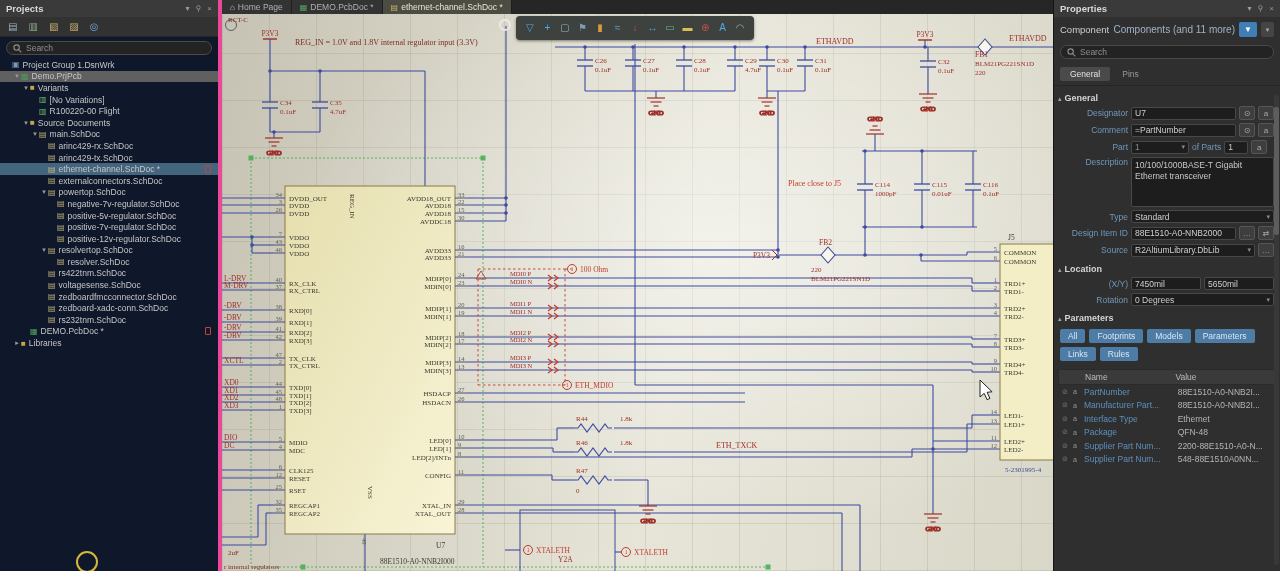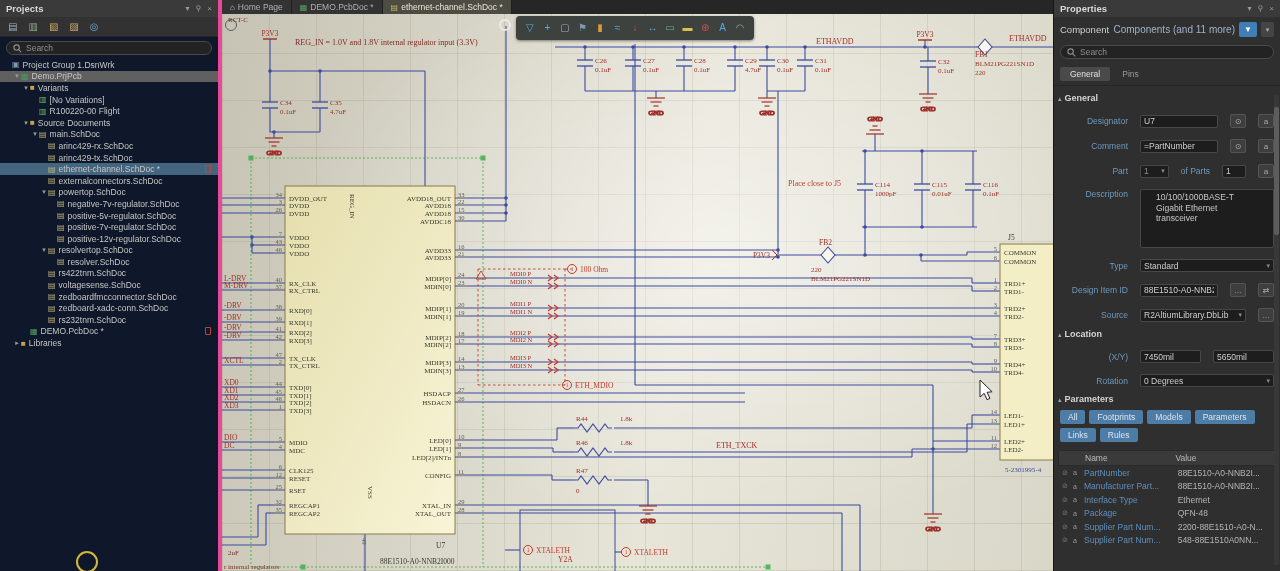--- a/index.html
+++ b/index.html
@@ -41,27 +41,27 @@
   .p-objrow{display:flex;align-items:center;gap:4px;padding:5px 6px 4px 6px}
   .p-obj{font-size:9.5px;color:#cfcfcf}
   .p-scope{margin-left:auto;font-size:10px;color:#9fb3c4}
   .fbtn{width:18px;height:15px;background:#3f7fb5;border-radius:2px;color:#fff;display:flex;align-items:center;justify-content:center;font-size:8px}
   .fbtn2{width:13px;height:15px;background:#454545;border-radius:2px;color:#aaa;display:flex;align-items:center;justify-content:center;font-size:7px}
   .p-tabs{display:flex;gap:2px;padding:4px 6px;border-bottom:1px solid #252525}
   .ptab{padding:2px 10px;border-radius:2px;color:#9a9a9a}
   .ptab.active{background:#4a4a4a;color:#e2e2e2}
   .sec-h{margin:7px 4px 2px 4px;font-size:9px;font-weight:bold;color:#d4d4d4}
   .sec-h .carr{color:#8fa7b8;font-size:7px;margin-right:3px}
-  .prow{display:flex;align-items:center;gap:12px;margin:11px 6px 3px 0}
+  .prow{display:flex;align-items:center;gap:3px;margin:3px 6px 3px 0}
   .prow label{width:74px;flex:none;text-align:right;color:#6f98bd}
   .pin,.psel{flex:1;min-width:0;height:13px;background:#1d1d1d;border:1px solid #484848;border-radius:2px;color:#cfcfcf;font-size:8.5px;padding:0 3px;font-family:"Liberation Sans","DejaVu Sans",sans-serif}
   .psel{display:flex;align-items:center;justify-content:space-between}
   .psel .dd{color:#8a8a8a;font-size:7px}
   .sbtn{width:16px;height:14px;flex:none;background:#3e3e3e;border:1px solid #555;border-radius:2px;color:#aaa;display:flex;align-items:center;justify-content:center;font-size:8px}
-  .p-desc{flex:1;height:59px;background:#1d1d1d;border:1px solid #484848;border-radius:2px;color:#c8c8c8;padding:2px 15px;line-height:1.25}
+  .p-desc{flex:1;height:50px;background:#1d1d1d;border:1px solid #484848;border-radius:2px;color:#c8c8c8;padding:2px 3px;line-height:1.25}
   .p-filters{display:flex;flex-wrap:wrap;gap:4px;padding:4px 6px}
   .fpill{background:#4d7ca6;color:#d8e6f2;padding:2px 8px;border-radius:2px}
   .p-table{margin:4px 4px 0 4px}
   .p-thead{display:grid;grid-template-columns:22px 1fr 1.1fr;background:#3a3a3a;color:#bbb;padding:2px 0 2px 4px;border:1px solid #2a2a2a}
   .fp-row{display:grid;grid-template-columns:22px 1fr 1.1fr;align-items:center;padding:2px 0 2px 4px;color:#c4c4c4}
   .fp-val{display:flex;gap:4px;align-items:center}
   .showlink{color:#5aa0dc;text-decoration:underline}
   .nomodels{text-align:center;color:#c4c4c4;padding:6px 0 7px 0}
   .par-row{display:grid;grid-template-columns:11px 11px 1fr 1.05fr;align-items:center;height:13.5px;padding-left:4px;white-space:nowrap}
   .par-row .po{color:#777;font-size:7px}.par-row .pl{color:#999;font-size:7px}

